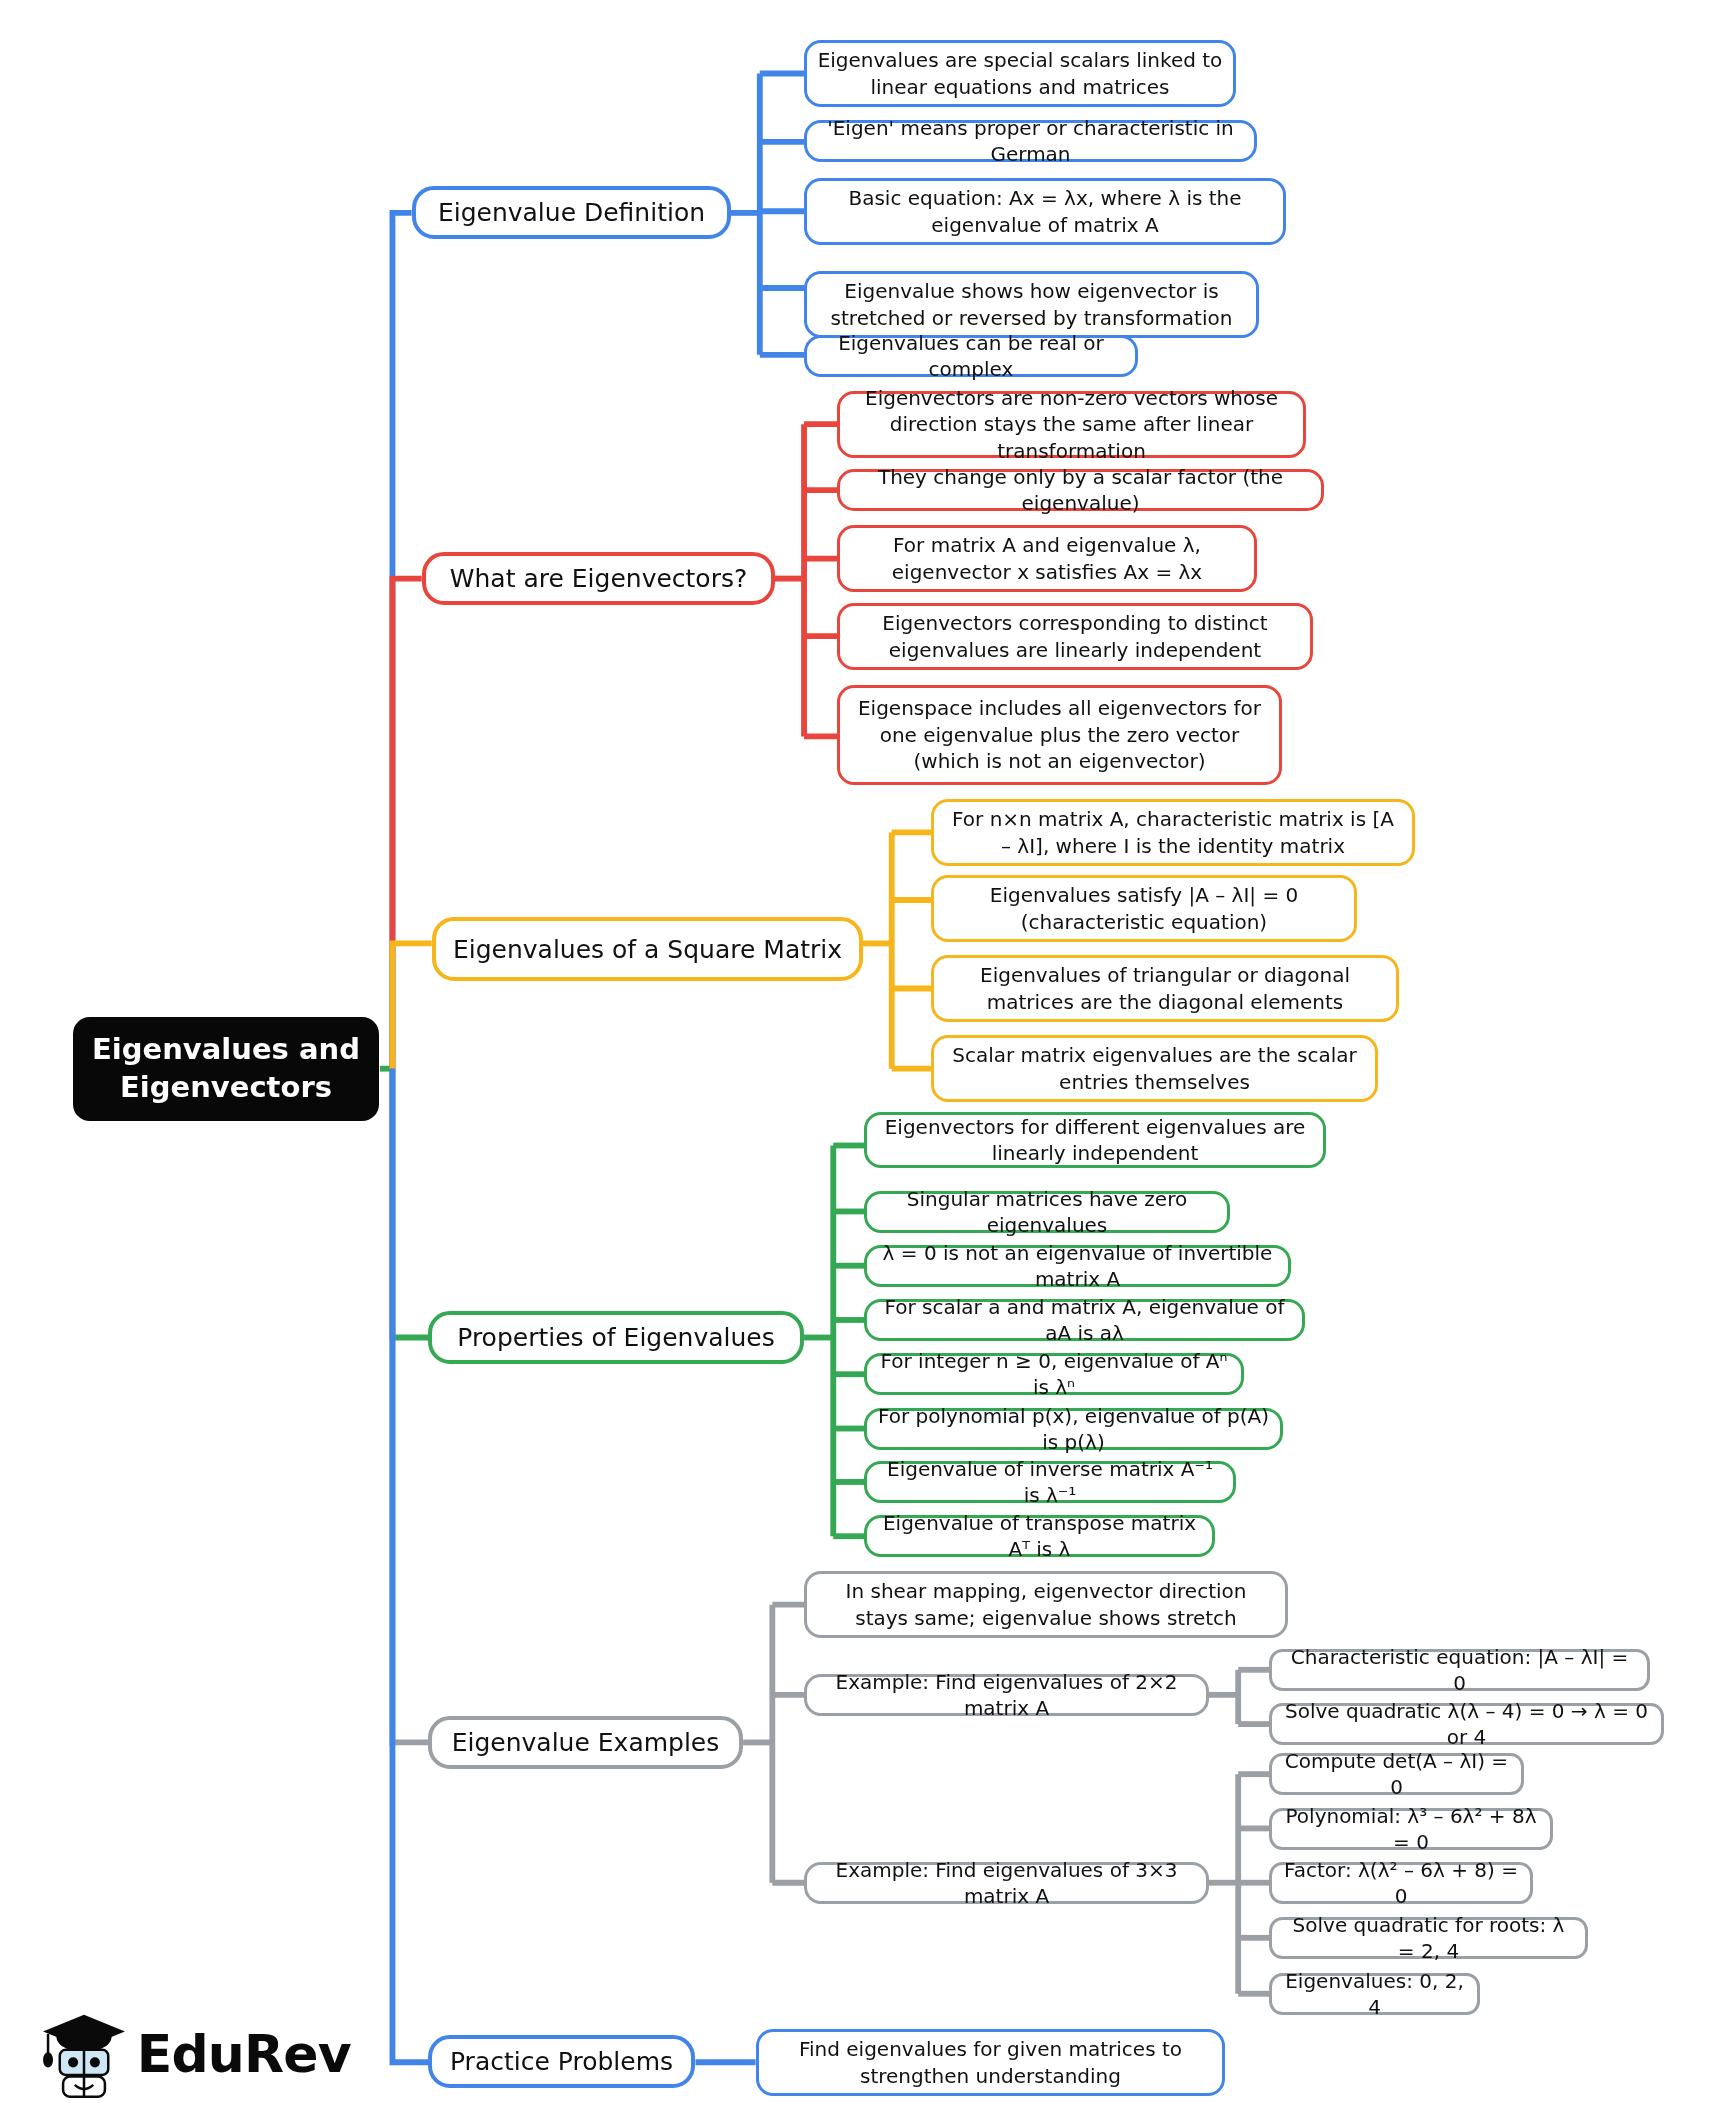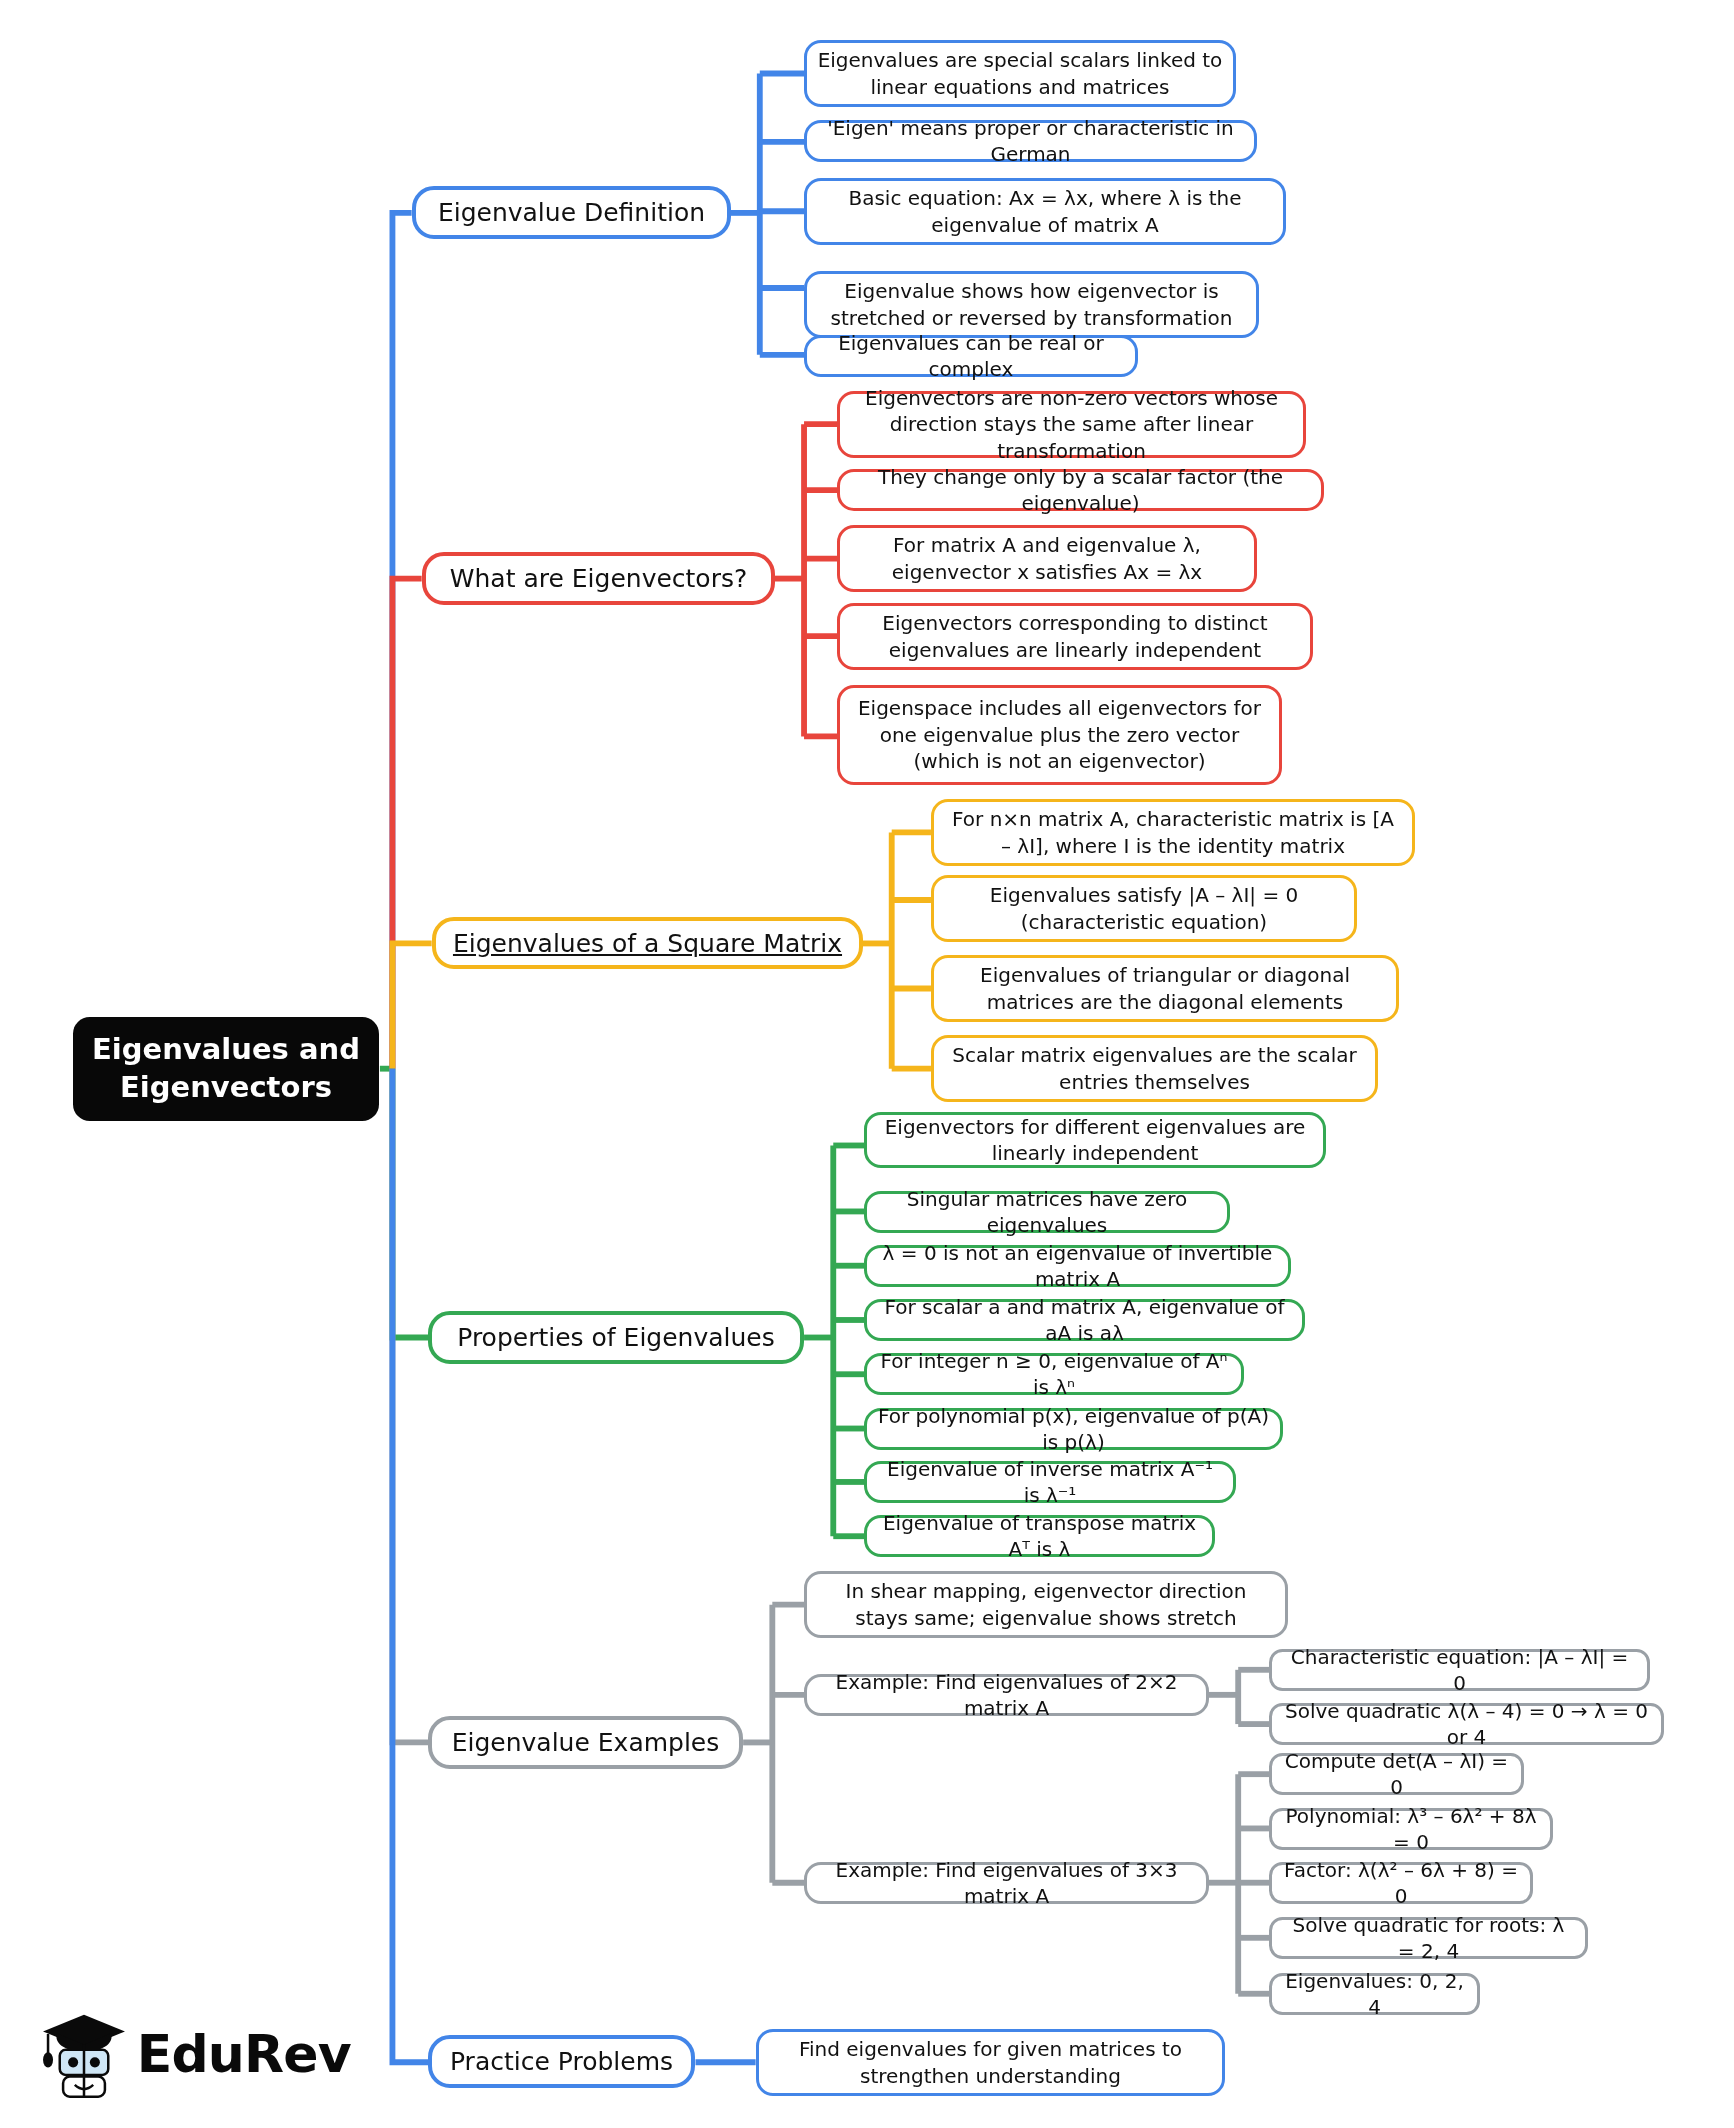--- a/index.html
+++ b/index.html
@@ -208,21 +208,21 @@
   <div class="node leaf" style="left:837px; top:525px; width:420px; height:67px; border-color:#e8453c;">
     <span>For matrix A and eigenvalue λ, eigenvector x satisfies Ax = λx</span>
   </div>
   <div class="node leaf" style="left:837px; top:603px; width:476px; height:67px; border-color:#e8453c;">
     <span>Eigenvectors corresponding to distinct eigenvalues are linearly independent</span>
   </div>
   <div class="node leaf" style="left:837px; top:685px; width:445px; height:100px; border-color:#e8453c;">
     <span>Eigenspace includes all eigenvectors for one eigenvalue plus the zero vector (which is not an eigenvector)</span>
   </div>
 
-  <div class="node branch" style="left:432px; top:917px; width:431px; height:52px; border-color:#f5b51b;text-decoration:underline;">
+  <div class="node branch" style="left:432px; top:917px; width:431px; height:64px; border-color:#f5b51b;">
     <span>Eigenvalues of a Square Matrix</span>
   </div>
 
   <div class="node leaf" style="left:931px; top:799px; width:484px; height:67px; border-color:#f5b51b;">
     <span>For n×n matrix A, characteristic matrix is [A – λI], where I is the identity matrix</span>
   </div>
   <div class="node leaf" style="left:931px; top:875px; width:426px; height:67px; border-color:#f5b51b;">
     <span>Eigenvalues satisfy |A – λI| = 0 (characteristic equation)</span>
   </div>
   <div class="node leaf" style="left:931px; top:955px; width:468px; height:67px; border-color:#f5b51b;">

